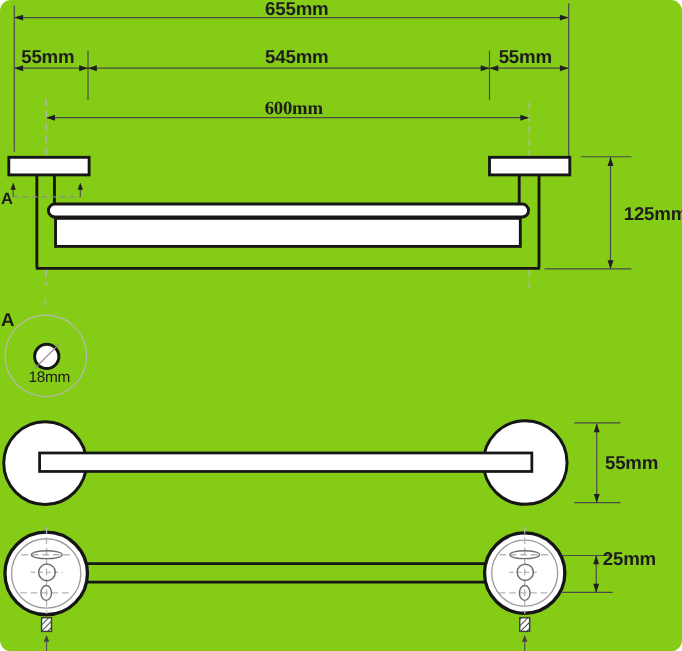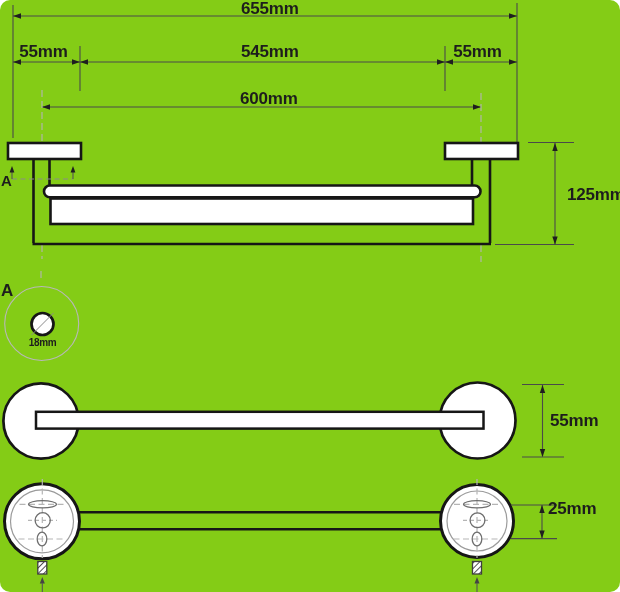--- a/index.html
+++ b/index.html
@@ -6,21 +6,21 @@
   .canvas{
     position:relative;width:620px;height:592px;background:#84cc16;overflow:hidden;
     font-family:"Liberation Sans", sans-serif;
     border-radius:10px;
   }
   .canvas svg{position:absolute;left:0;top:0;}
   .lbl{
     position:absolute;color:#1d1d1d;font-weight:600;font-size:17px;line-height:14px;
     letter-spacing:-0.2px;white-space:nowrap;text-align:center;
   }
-  .lbl.small{font-size:10px;font-weight:700;line-height:9px;letter-spacing:-0.3px;}
+  .lbl.small{font-size:14px;font-weight:400;line-height:9px;letter-spacing:-0.3px;}
   .lbl.marker{font-size:15px;text-align:left;}
   .lbl.title{font-size:17px;text-align:left;}
   .lbl.left{text-align:left;}
 </style>
 </head>
 <body>
 
 <div class="canvas">
 
 <svg width="620" height="592" viewBox="0 0 620 592">
@@ -159,21 +159,21 @@
     <line x1="542" y1="505" x2="542" y2="538.6"></line>
     <polygon points="542,505 539.3,513 544.7,513" fill="#1f1f1f" stroke="none"></polygon>
     <polygon points="542,538.6 539.3,530.6 544.7,530.6" fill="#1f1f1f" stroke="none"></polygon>
   </g>
 </svg>
 
 <div class="lbl" style="left:241px;top:2px;width:57px;">655mm</div>
 <div class="lbl" style="left:18px;top:45px;width:51px;">55mm</div>
 <div class="lbl" style="left:241px;top:45px;width:57px;">545mm</div>
 <div class="lbl" style="left:451px;top:45px;width:53px;">55mm</div>
-<div class="lbl" style="left:240px;top:92px;width:54px;">600mm</div>
+<div class="lbl" style="left:240px;top:92px;width:54px;font-family:Liberation Serif, serif;">600mm</div>
 <div class="lbl left" style="left:567px;top:188px;">125mm</div>
 <div class="lbl marker" style="left:1px;top:174px;">A</div>
 <div class="lbl title" style="left:1px;top:284px;">A</div>
 <div class="lbl small" style="left:26px;top:338px;width:33px;">18mm</div>
 <div class="lbl left" style="left:550px;top:414px;">55mm</div>
 <div class="lbl left" style="left:548px;top:502px;">25mm</div>
 
 </div>
 
 </body></html>

